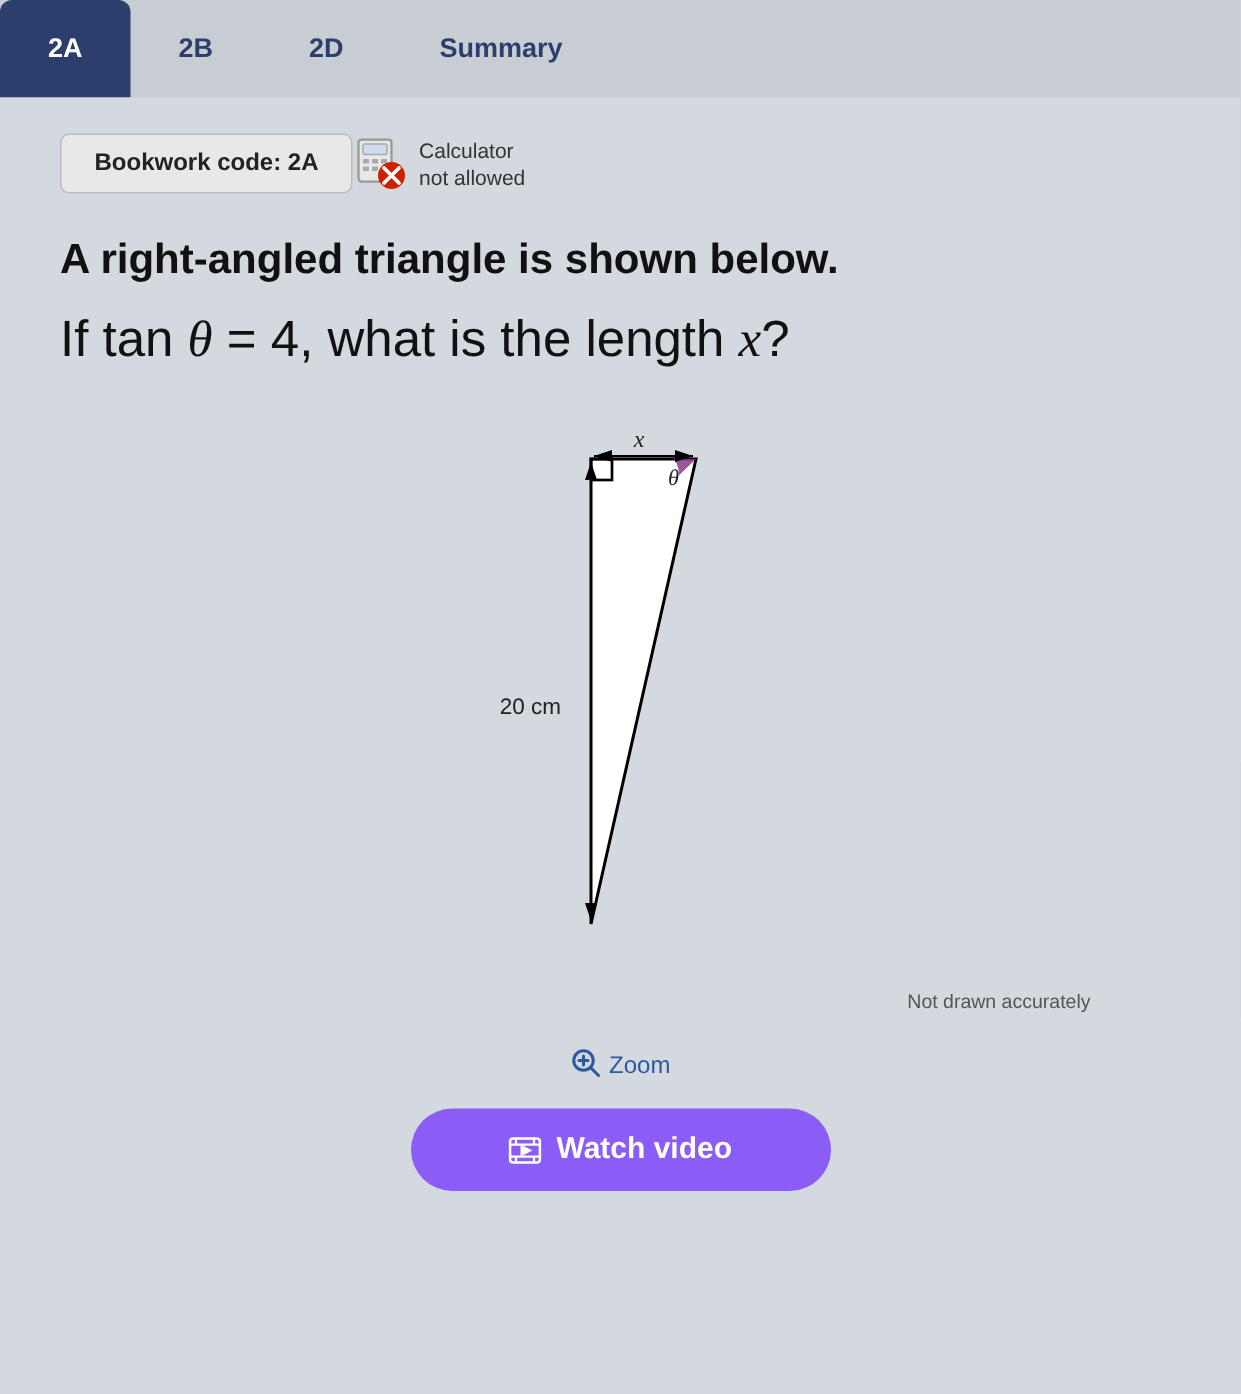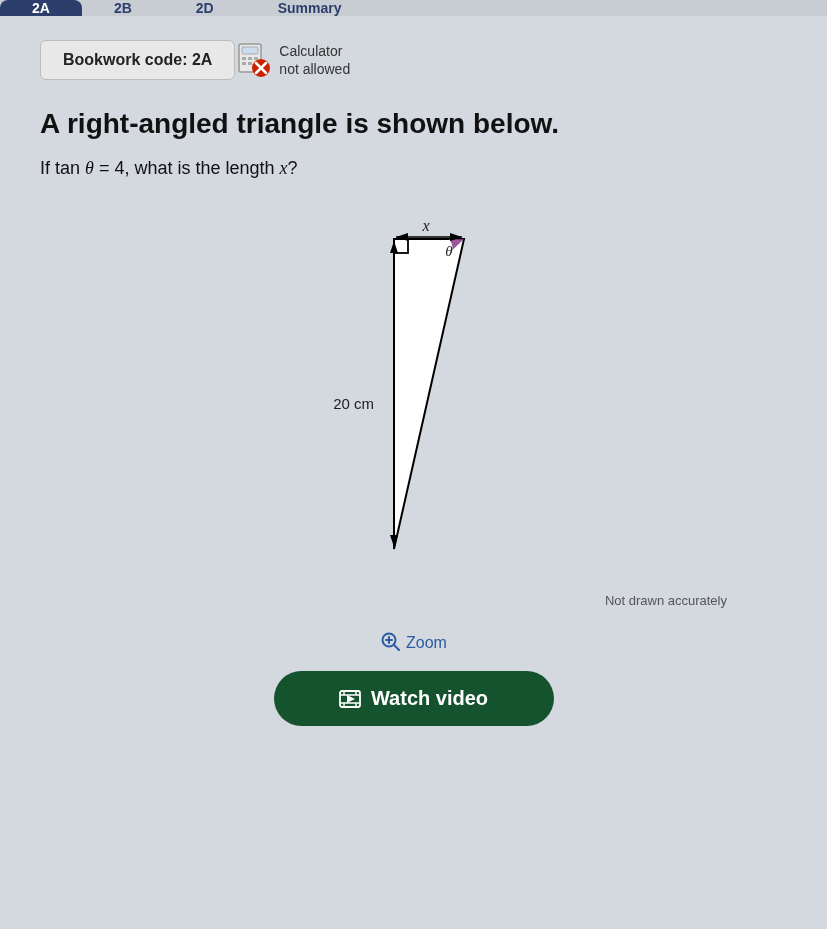--- a/index.html
+++ b/index.html
@@ -17,22 +17,22 @@
     
     .tabs {
       display: flex;
       flex-direction: row;
       align-items: stretch;
       background: #c8cdd4;
       padding: 0 0 0 0;
     }
 
     .tab {
-      padding: 0 32px;
-      font-size: 14px;
+      padding: 22px 32px;
+      font-size: 18px;
       font-weight: 600;
       color: #2c3e6b;
       cursor: pointer;
       border-radius: 0;
       background: transparent;
       font-family: Arial, sans-serif;
     }
 
     .tab.active {
       background: #2c3e6b;
@@ -96,21 +96,21 @@
     
     .question-title {
       font-size: 28px;
       font-weight: 700;
       color: #111;
       margin-bottom: 18px;
       font-family: Arial, sans-serif;
     }
 
     .question-subtitle {
-      font-size: 18px;
+      font-size: 34px;
       font-weight: 400;
       color: #111;
       margin-bottom: 30px;
       font-family: Arial, sans-serif;
     }
 
     
     .diagram-container {
       width: 100%;
       display: flex;
@@ -149,21 +149,21 @@
       font-weight: 500;
     }
 
     
     .watch-video-btn {
       display: flex;
       align-items: center;
       justify-content: center;
       gap: 10px;
       margin: 0 auto;
-      background: #14532d;
+      background: #8b5cf6;
       color: #fff;
       border: none;
       border-radius: 30px;
       padding: 16px 50px;
       font-size: 20px;
       font-weight: 600;
       cursor: pointer;
       font-family: Arial, sans-serif;
       width: 280px;
     }

